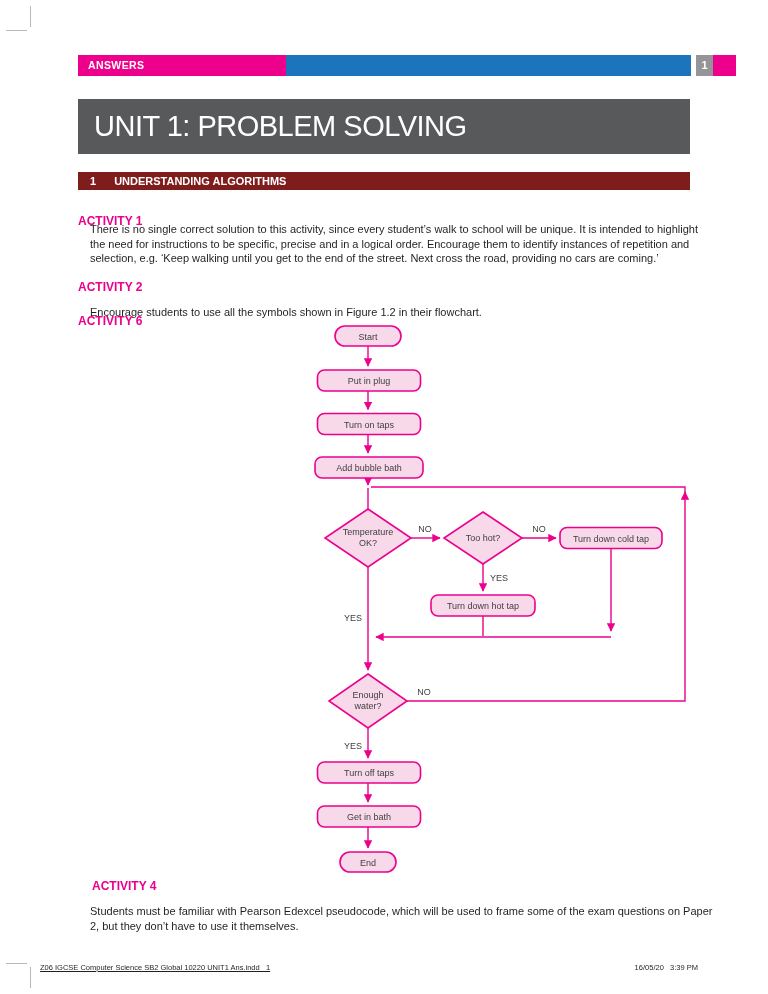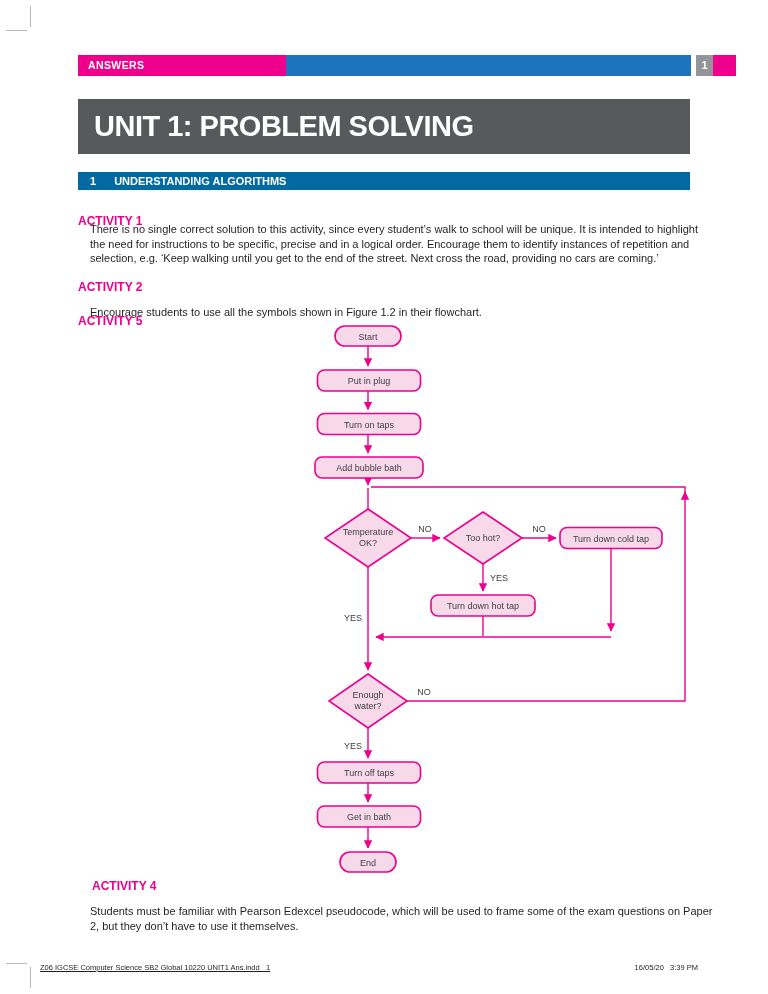--- a/index.html
+++ b/index.html
@@ -12,23 +12,23 @@
   .hdr-answers{position:absolute;left:78px;top:55px;width:208px;height:21px;background:#ec008c;
                color:#fff;font-size:10.5px;font-weight:bold;line-height:21px;
                padding-left:10px;box-sizing:border-box;letter-spacing:.4px;}
   .hdr-blue{position:absolute;left:286px;top:55px;width:405px;height:21px;background:#1c75bc;}
   .hdr-num{position:absolute;left:696px;top:55px;width:17px;height:21px;background:#939598;
            color:#fff;font-weight:bold;font-size:11px;text-align:center;line-height:21px;}
   .hdr-accent{position:absolute;left:713px;top:55px;width:28px;height:21px;background:#ec008c;}
 
   .unit-banner{position:absolute;left:78px;top:99px;width:612px;height:55px;background:#58595b;
                color:#fff;display:flex;align-items:center;box-sizing:border-box;padding-left:16px;
-               font-size:29px;font-weight:bold;letter-spacing:-.5px;}
+               font-size:29px;font-weight:normal;letter-spacing:-.5px;}
 
-  .section-bar{position:absolute;left:78px;top:172px;width:612px;height:18px;background:#0369a1;
+  .section-bar{position:absolute;left:78px;top:172px;width:612px;height:18px;background:#7f1d1d;
                color:#fff;font-size:11px;font-weight:bold;line-height:18px;
                box-sizing:border-box;padding-left:12px;}
   .section-bar .num{margin-right:18px;}
 
   .act-h{position:absolute;color:#ec008c;font-size:12px;font-weight:bold;}
   .body-text{position:absolute;font-size:11px;line-height:14.5px;margin:12px;color:#231f20;}
 
   .flowchart{position:absolute;left:280px;top:320px;width:420px;height:560px;}
   .fc-shape{fill:#f8d9ea;stroke:#ec008c;stroke-width:1.6;}
   .fc-line{fill:none;stroke:#ec008c;stroke-width:1.4;}
@@ -65,21 +65,21 @@
   <div class="section-bar">
     <span class="num">1</span><span>UNDERSTANDING ALGORITHMS</span>
   </div>
 
   <div class="act-h" style="left:78px;top:214px">ACTIVITY 1</div>
   <p class="body-text" style="left:78px;top:210px;width:624px">There is no single correct solution to this activity, since every student’s walk to school will be unique. It is intended to highlight the need for instructions to be specific, precise and in a logical order. Encourage them to identify instances of repetition and selection, e.g. ‘Keep walking until you get to the end of the street. Next cross the road, providing no cars are coming.’</p>
 
   <div class="act-h" style="left:78px;top:280px">ACTIVITY 2</div>
   <p class="body-text" style="left:78px;top:293px;width:624px">Encourage students to use all the symbols shown in Figure 1.2 in their flowchart.</p>
 
-  <div class="act-h" style="left:78px;top:314px">ACTIVITY 5</div>
+  <div class="act-h" style="left:78px;top:314px">ACTIVITY 6</div>
 
   <div class="act-h" style="left:92px;top:879px">ACTIVITY 4</div>
   <p class="body-text" style="left:78px;top:892px;width:632px">Students must be familiar with Pearson Edexcel pseudocode, which will be used to frame some of the exam questions on Paper 2, but they don’t have to use it themselves.</p>
 
   <svg class="flowchart" viewBox="280 320 420 560" xmlns="http://www.w3.org/2000/svg">
     <defs>
       <marker id="arw" markerWidth="7" markerHeight="7" refX="5.5" refY="3" orient="auto">
         <path d="M0,0 L6,3 L0,6 Z" fill="#ec008c"></path>
       </marker>
     </defs>

